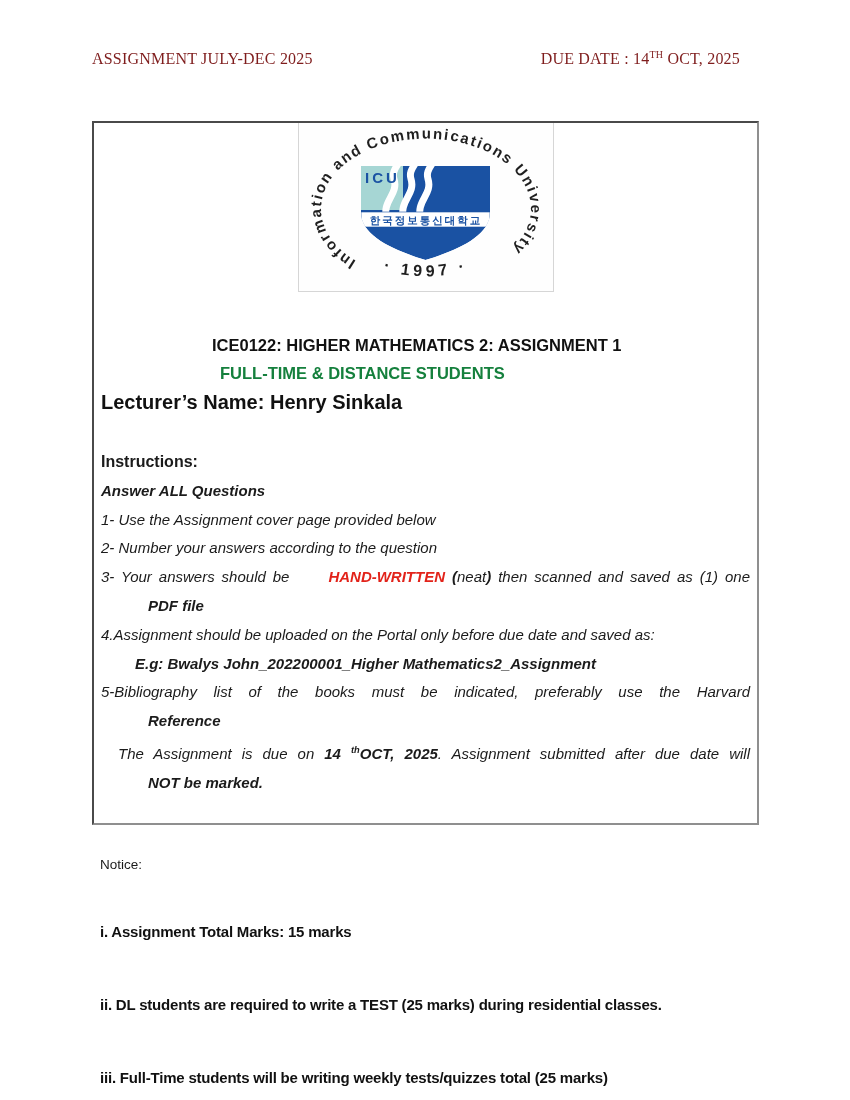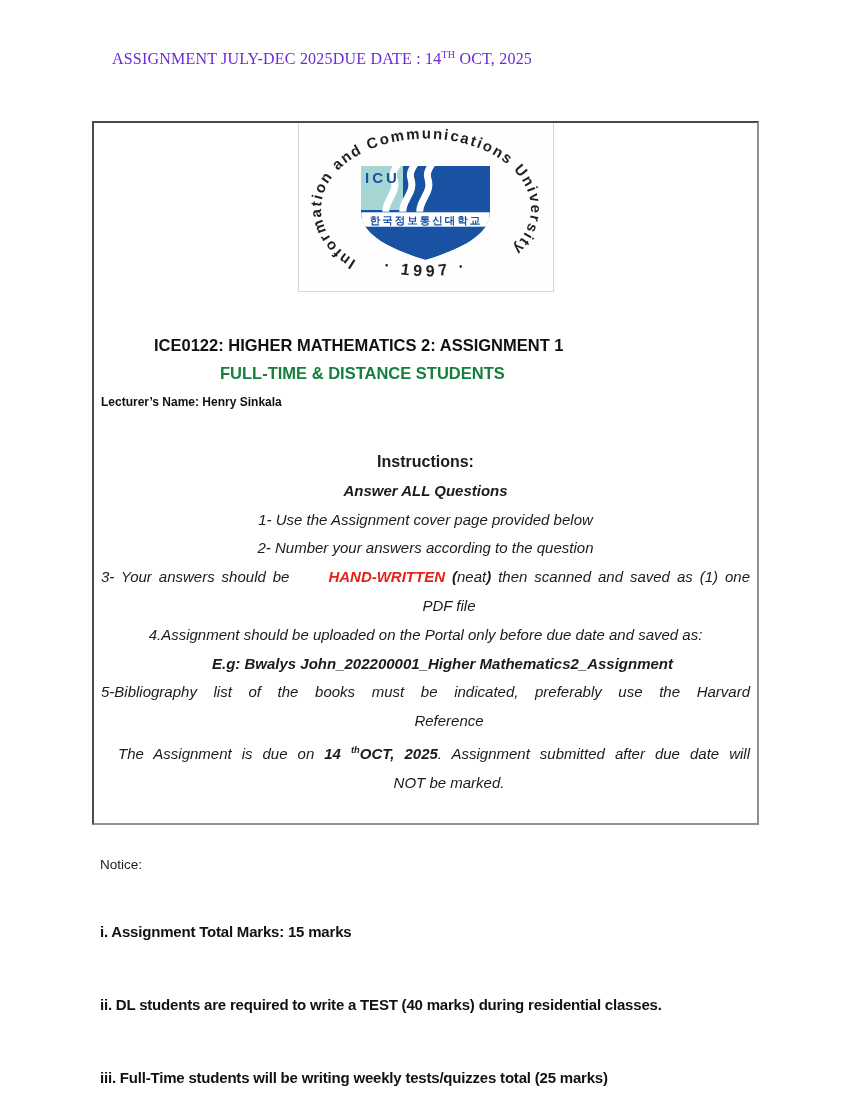--- a/index.html
+++ b/index.html
@@ -5,24 +5,24 @@
   * { margin:0; padding:0; box-sizing:border-box; }
   html,body { width:850px; height:1100px; background:#ffffff; overflow:hidden; }
   body {
     position:relative;
     font-family:"Liberation Sans", sans-serif;
     color:#1b1b1b;
   }
 
   
   .page-header {
-    position:absolute; top:50px; left:112px; width:648px;
-    display:flex; 
+    position:absolute; top:50px; left:92px; width:648px;
+    display:flex; justify-content:space-between;
     font-family:"Liberation Serif", serif;
-    font-size:16px; color:#6d28d9; letter-spacing:0.2px;
+    font-size:16px; color:#7f1d1d; letter-spacing:0.2px;
   }
   .page-header sup { font-size:10px; line-height:0; }
 
   
   .cover-box {
     position:absolute; left:92px; top:121px; width:667px; height:704px;
     border:2px solid #4a4a4a;
     border-right-color:#8f8f8f; border-bottom-color:#8f8f8f;
     padding:0 7px; overflow:hidden; background:#fff;
   }
@@ -53,32 +53,32 @@
     font-family:"Liberation Sans", sans-serif;
     font-weight:bold; font-size:10.5px; letter-spacing:2px;
     fill:var(--shield-blue, #1a52a3);
   }
   .shield-base { fill:var(--shield-blue, #1a52a3); }
   .teal-box   { fill:var(--shield-teal, #a6d6d4); }
   .stripe     { fill:none; stroke:#ffffff; stroke-width:7; }
   .band       { fill:#ffffff; stroke:var(--shield-blue,#1a52a3); stroke-width:0.6; }
 
   
-  .course-title   { margin:43px 0 0 53px; font-weight:bold; font-size:16.5px; line-height:20px; color:#111; }
+  .course-title   { margin:43px 0 0 111px; font-weight:bold; font-size:16.5px; line-height:20px; color:#111; }
   .audience-title { margin:8px  0 0 119px; font-weight:bold; font-size:16.5px; line-height:20px; color:#15803d; }
-  .lecturer-name  { margin:9px  0 0 0;     font-weight:bold; font-size:12px;   line-height:20px; color:#111; }
+  .lecturer-name  { margin:9px  0 0 0;     font-weight:bold; font-size:20px;   line-height:20px; color:#111; }
 
   
   .instructions { margin-top:36px; font-size:15px; font-style:italic; color:#1b1b1b; }
-  .ln { line-height:28.8px;text-align:center; }
+  .ln { line-height:28.8px; }
   .roman { font-style:normal; }
   .b  { font-weight:bold; }
   .red { color:var(--accent-red, #e2231a); font-weight:bold;margin-left:32px; }
   .jl { text-align:justify; text-align-last:justify; }
-  .ind47 { padding-left:47px; }
+  .ind47 { padding-left:47px;font-weight:bold; }
   .ind37 { padding-left:37px; }
   .ind34 { padding-left:34px; }
   .ind2  { padding-left:2px;margin-left:15px; }
   .heading { font-weight:bold; font-size:16px; }
   sup.it { font-size:62%; }
 
   
   .notice { position:absolute; left:100px; top:856px; width:700px; color:#111; }
   .notice-label { font-size:13.5px; line-height:17px; margin-bottom:5px; color:#1b1b1b; }
   .notice-item  { font-weight:bold; font-size:15px; line-height:29px; letter-spacing:-0.2px;margin-top:44px; }
@@ -140,15 +140,15 @@
     <div class="ln jl">5-Bibliography list of the books must be indicated, preferably use the Harvard</div>
     <div class="ln ind47">Reference</div>
     <div class="ln jl ind2"><span>The Assignment is due on </span><span class="b">14 </span><sup class="it b">th</sup><span class="b">OCT, 2025</span><span>. Assignment submitted after due date will</span></div>
     <div class="ln ind47">NOT be marked.</div>
   </div>
 </div>
 
 <div class="notice">
   <div class="notice-label">Notice:</div>
   <div class="notice-item">i. Assignment Total Marks: 15 marks</div>
-  <div class="notice-item">ii. DL students are required to write a TEST (40 marks) during residential classes.</div>
+  <div class="notice-item">ii. DL students are required to write a TEST (25 marks) during residential classes.</div>
   <div class="notice-item">iii. Full-Time students will be writing weekly tests/quizzes total (25 marks)</div>
 </div>
 
 </body></html>

